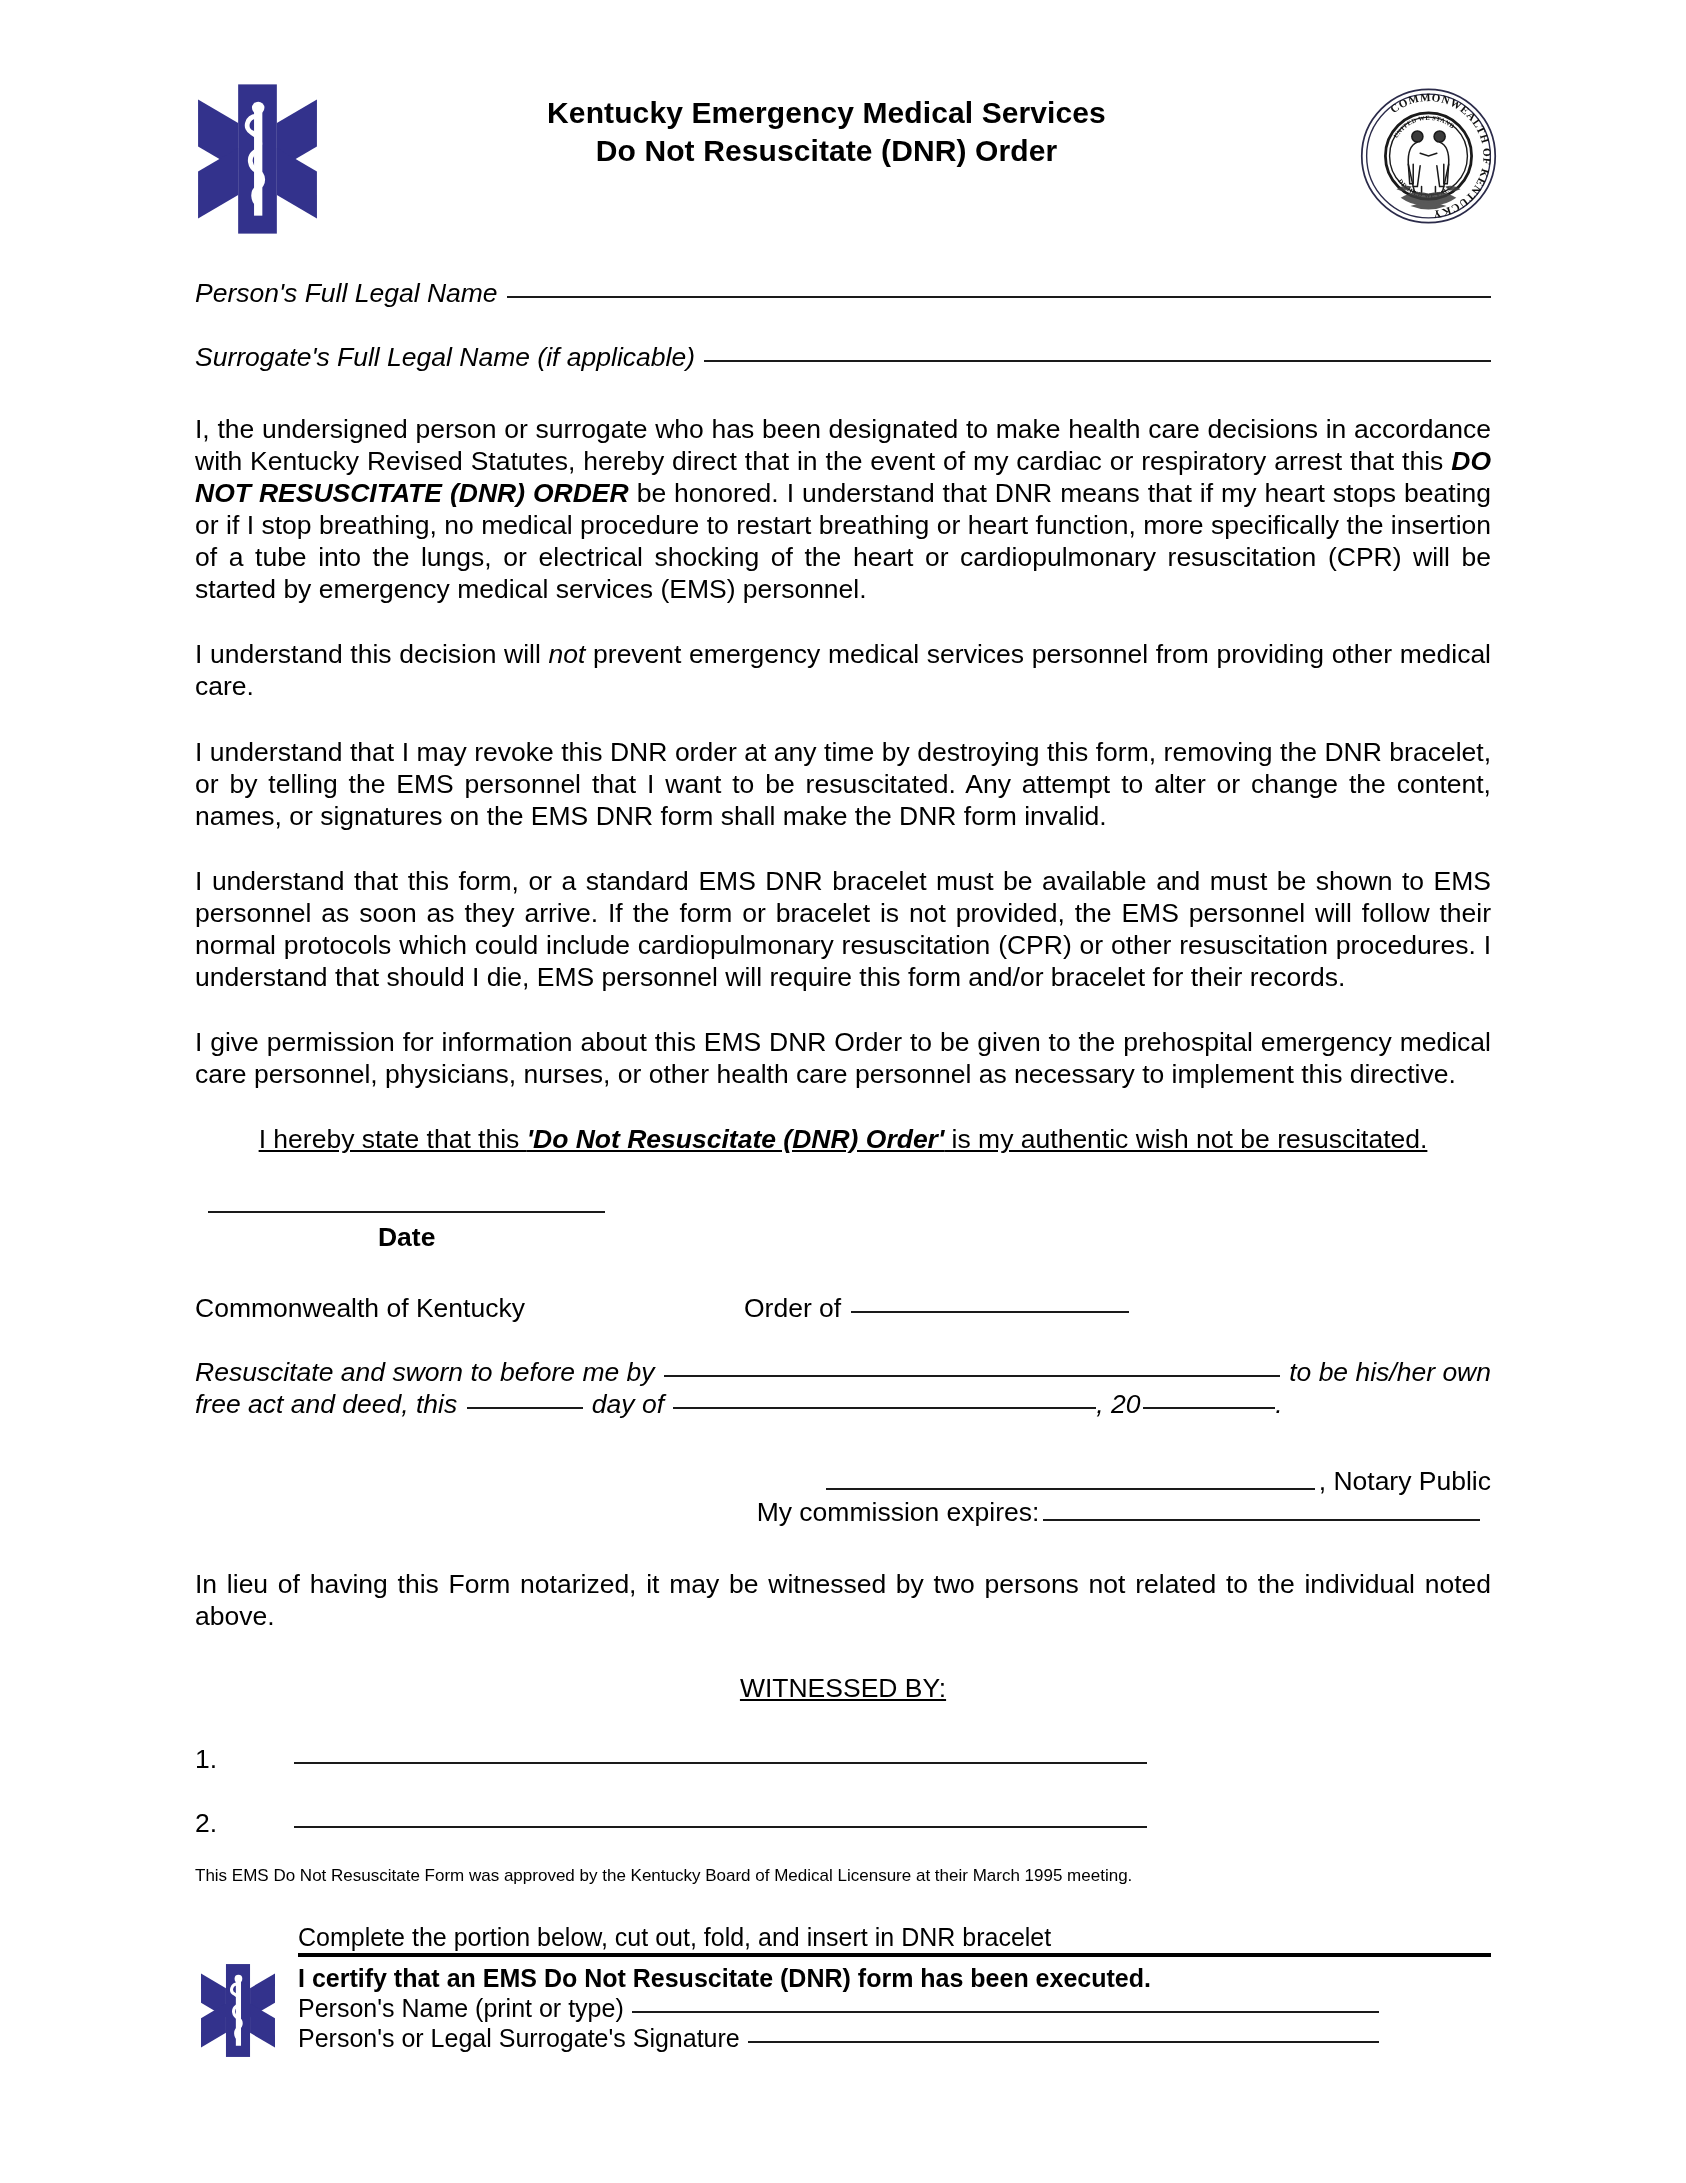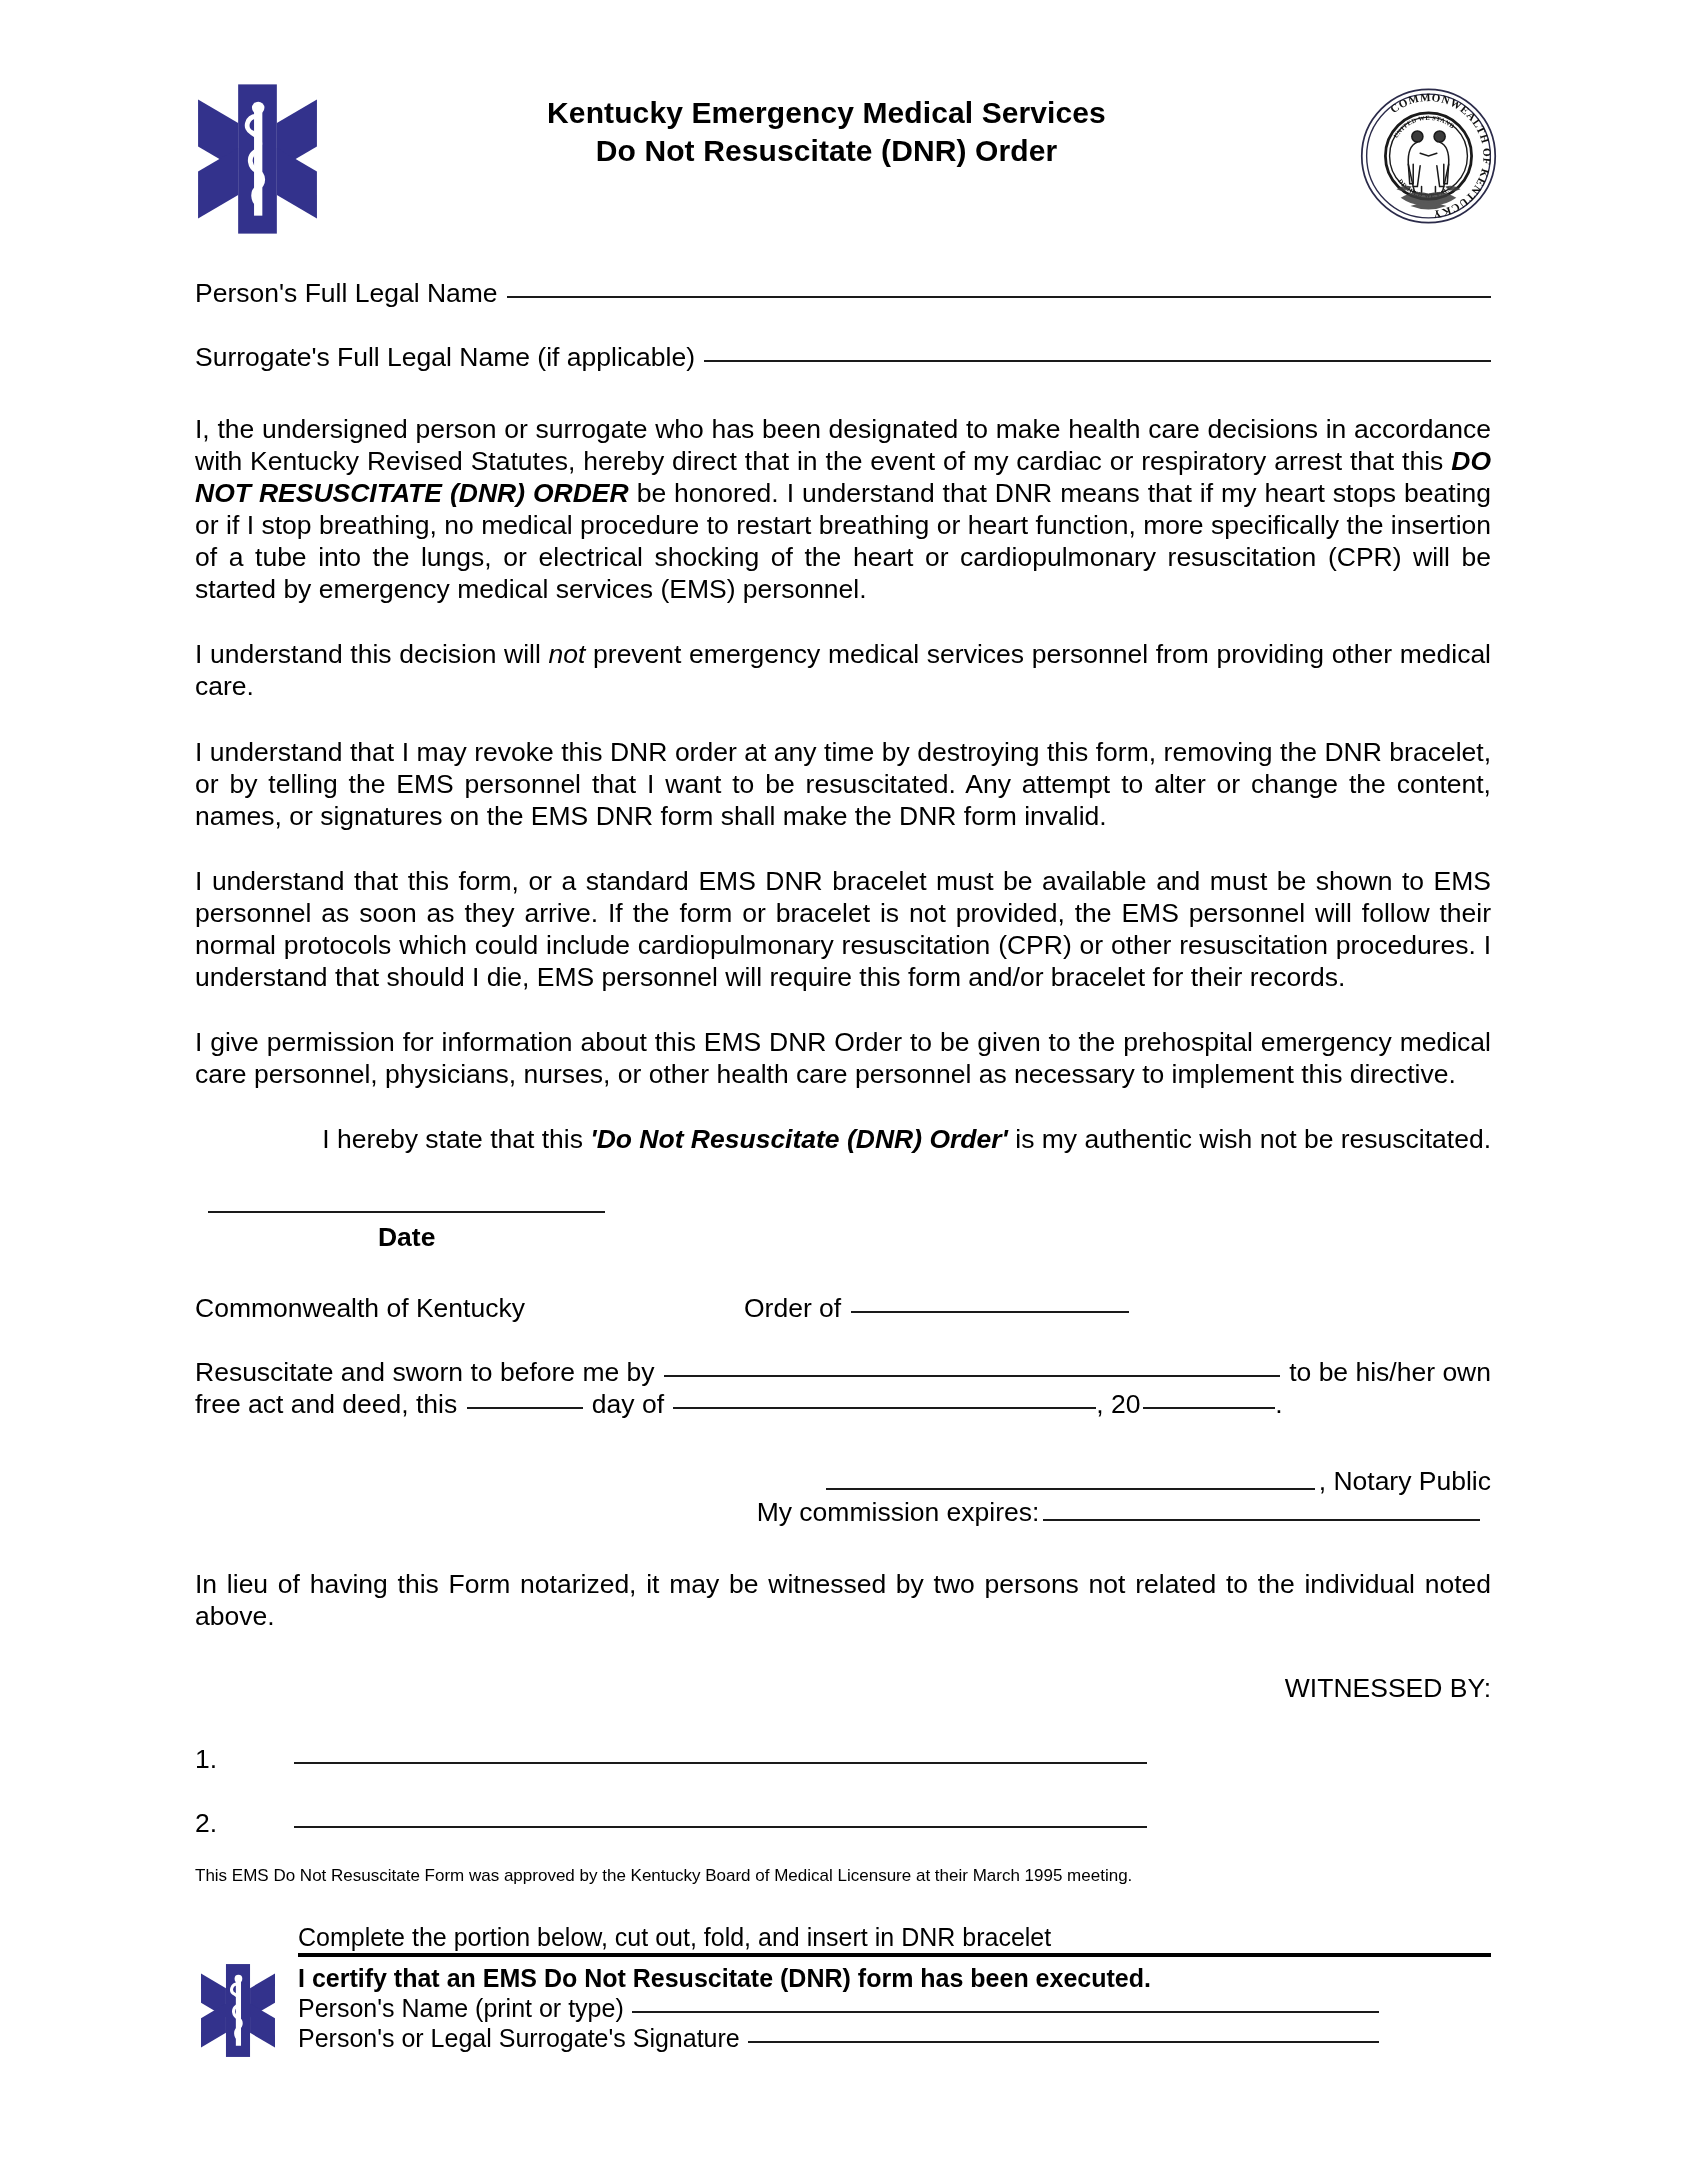--- a/index.html
+++ b/index.html
@@ -64,21 +64,21 @@
   }
 
   
   .field-row {
     display: flex;
     align-items: baseline;
     font-size: 26.5px;
     line-height: 1.18;
     white-space: nowrap;
   }
-  .field-label { flex: 0 0 auto; }
+  .field-label { flex: 0 0 auto; font-style: italic; }
   .rule {
     flex: 1 1 auto;
     border-bottom: 2px solid #1a1a1a;
     height: 0;
     margin-left: 9.3px;
     position: relative;
     top: -4px;
   }
   .rule.fixed-120 { flex: 0 0 278px; }
   .rule.fixed-w1  { flex: 0 0 116px; }
@@ -91,21 +91,21 @@
   .gap-84 { height: 56px; }
 
   
   p.body-text {
     font-size: 26.5px;
     line-height: 1.21;
     margin: 0;
     text-align: justify;
     text-justify: inter-word;
   }
-  p.body-text.left { text-align: right; }
+  p.body-text.left { text-align: center; text-decoration: underline; }
   p.body-text .bi {
     font-weight: bold;
     font-style: italic;
   }
   p.body-text .it { font-style: italic; }
 
   
   .sig-block {
     display: flex;
     justify-content: space-between;

